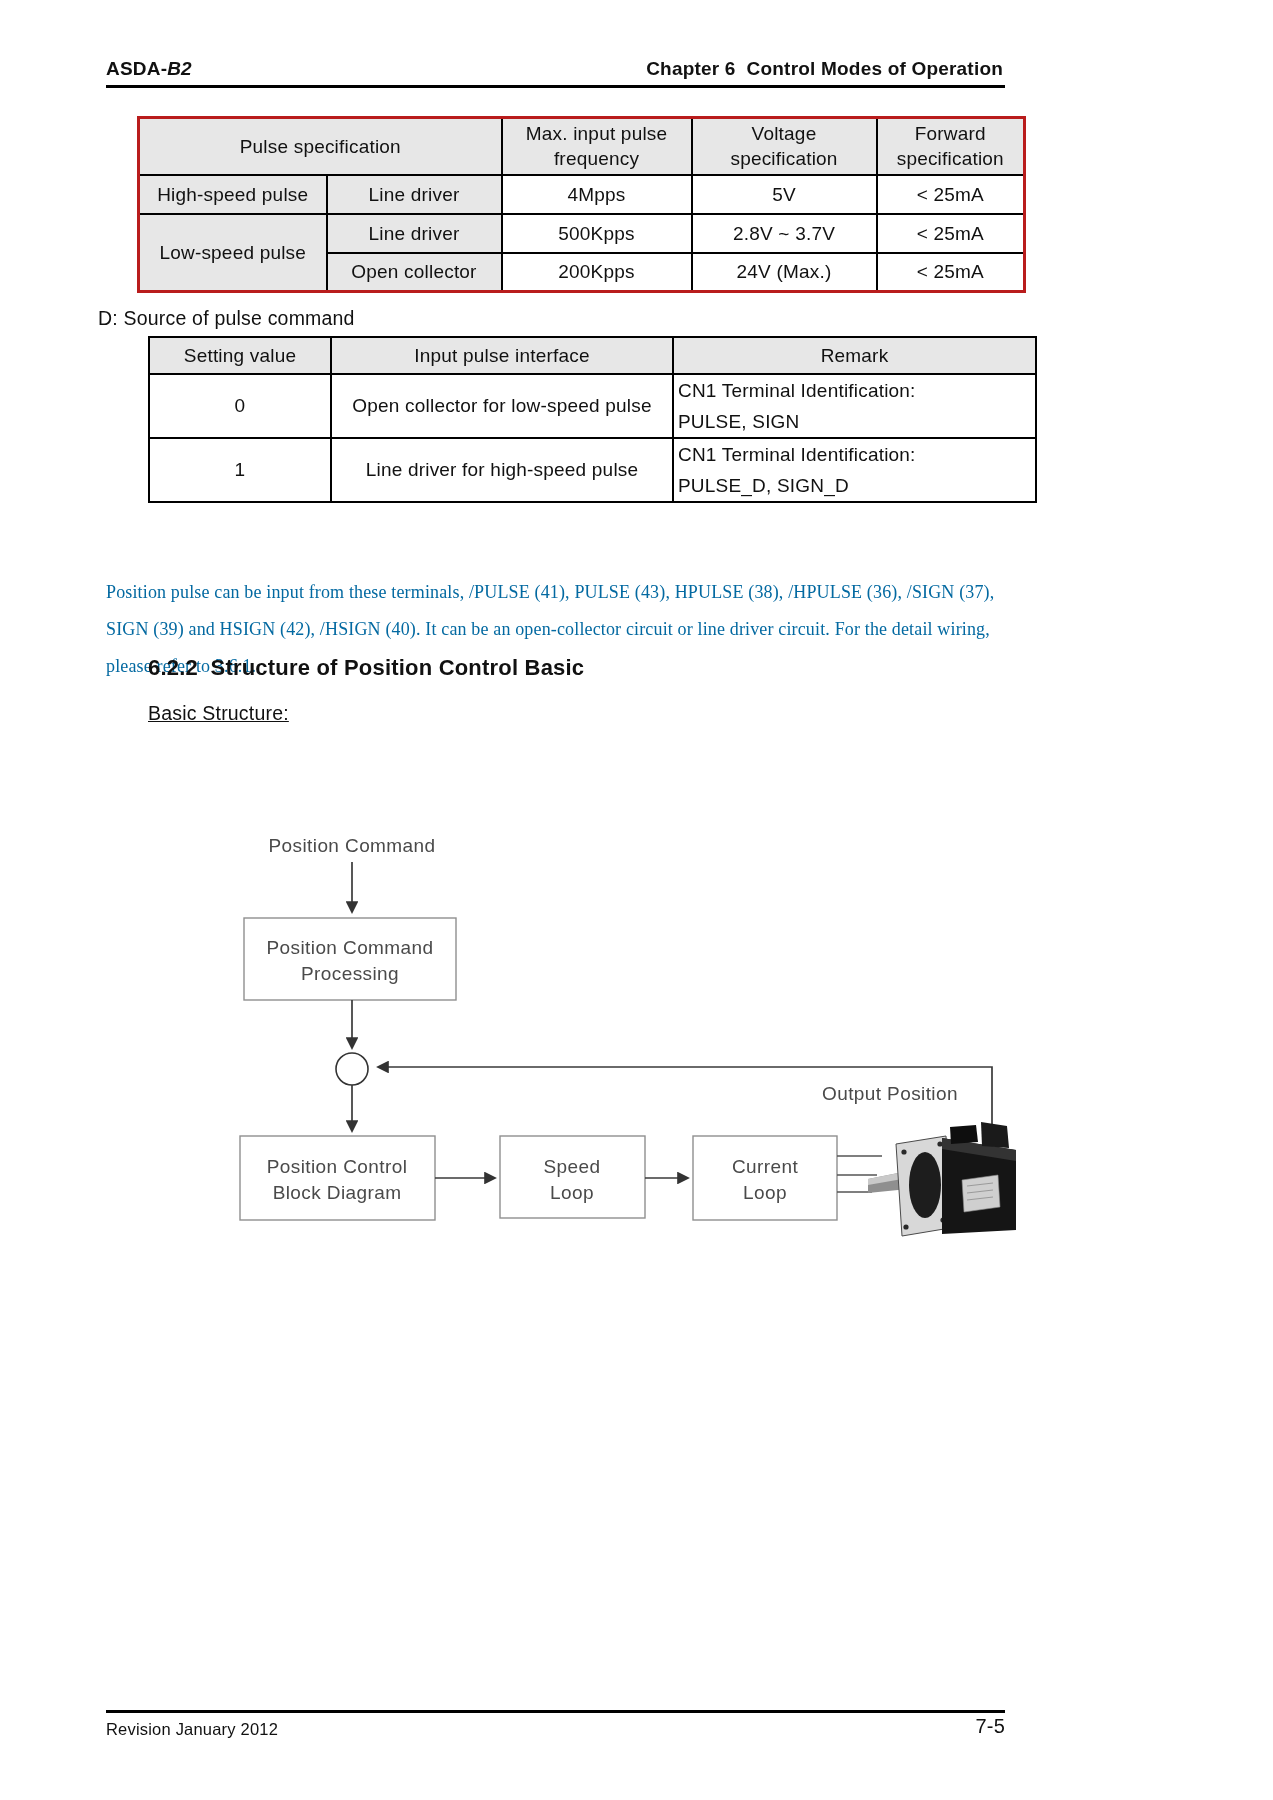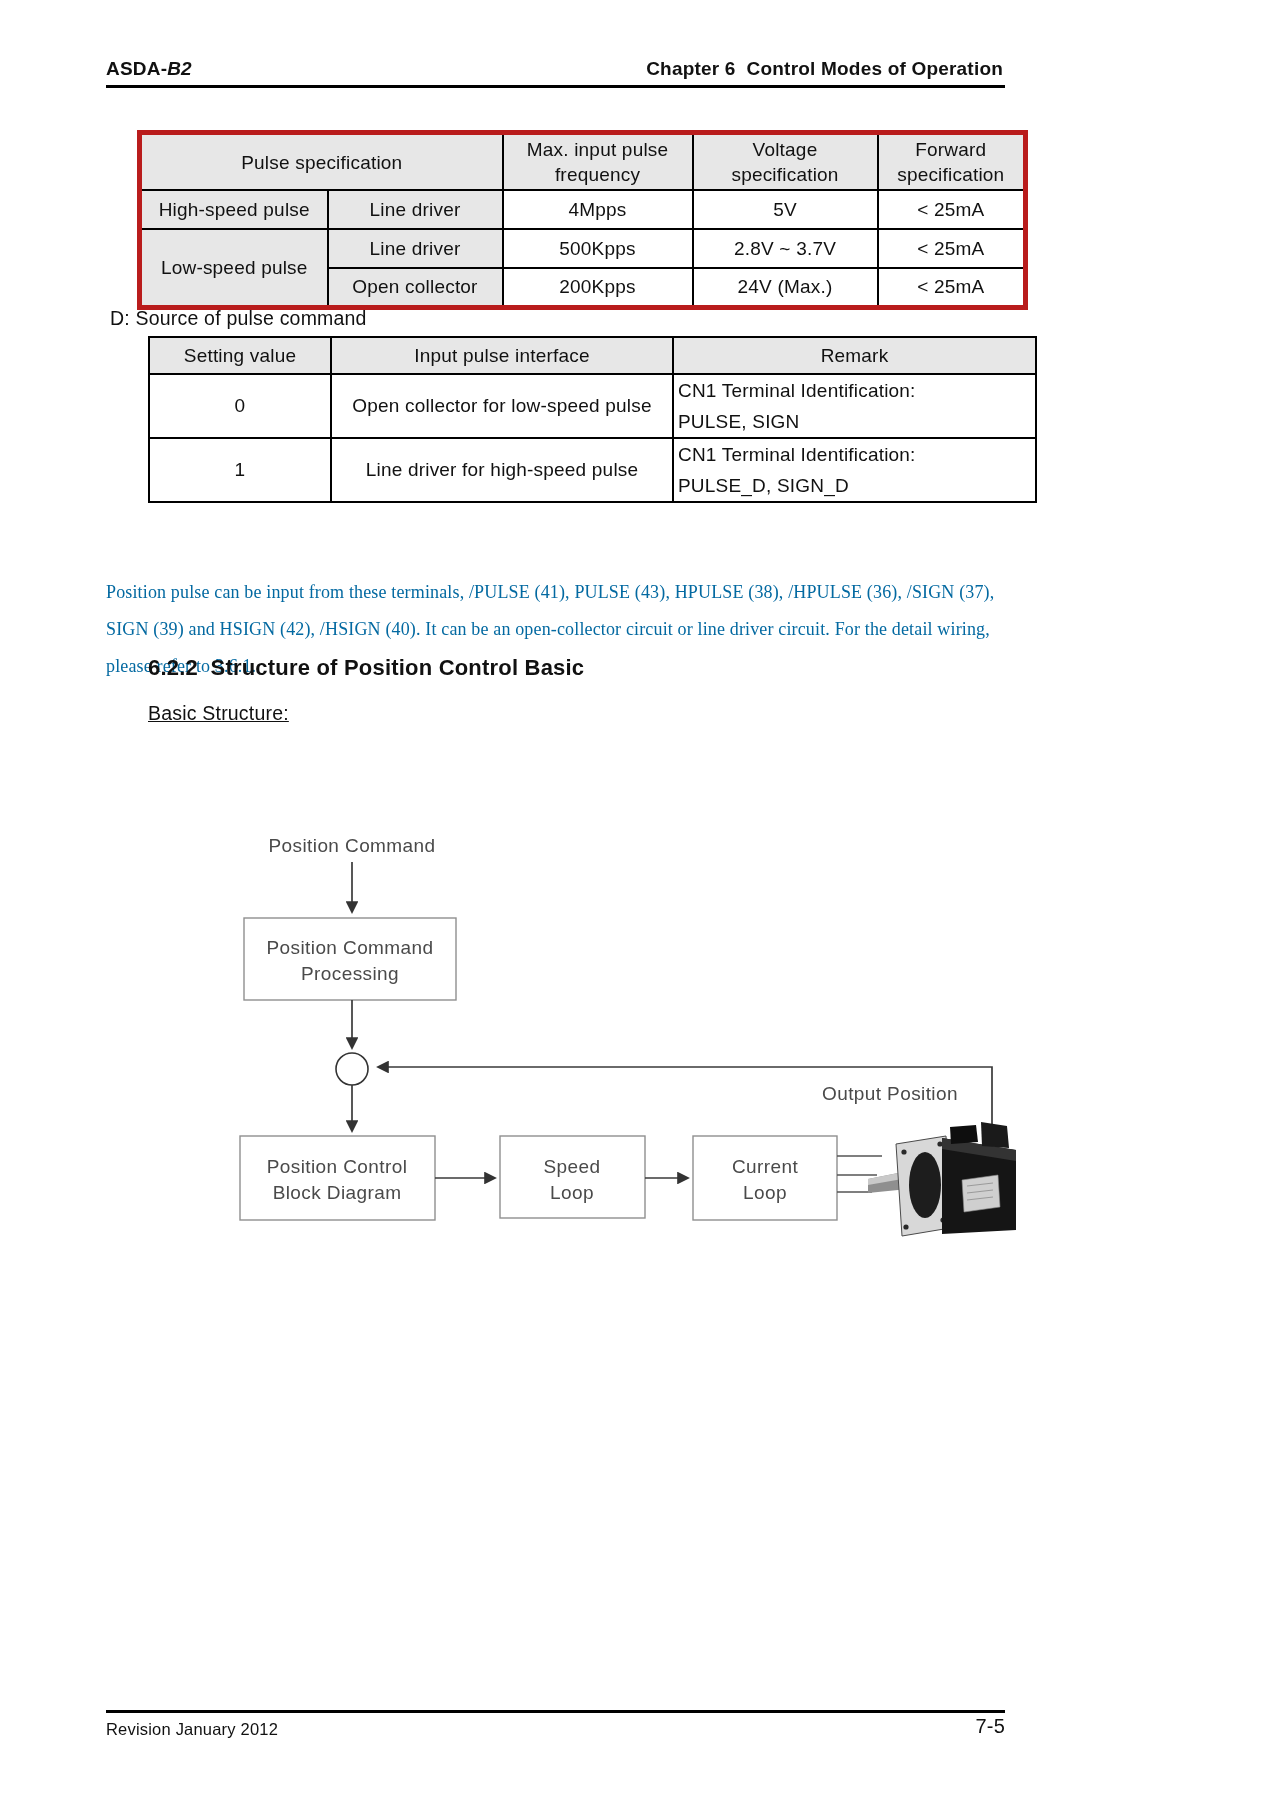--- a/index.html
+++ b/index.html
@@ -10,34 +10,34 @@
     margin:0 auto;
   }
   
   .hdr-left  { position:absolute; left:106px; top:58px; font-size:19px; font-weight:bold; letter-spacing:.2px; }
   .hdr-left .model { font-style:italic; }
   .hdr-right { position:absolute; right:270px; top:58px; font-size:19px; font-weight:bold; white-space:pre; letter-spacing:.2px; }
   .hdr-rule  { position:absolute; left:106px; top:85px; width:899px; height:3px; background:#000; }
 
   
   table.t1 {
-    position:absolute; left:137px; top:130px; width:886px;
+    position:absolute; left:137px; top:116px; width:886px;
     border-collapse:collapse; table-layout:fixed; font-size:19px;
-    border:5px solid #b91c1c;
+    border:3px solid #b91c1c;
   }
   table.t1 th, table.t1 td {
     border:2px solid #000; text-align:center; vertical-align:middle;
     font-weight:normal; padding:2px 4px; line-height:25px; letter-spacing:.2px;
   }
   .shade { background:#e7e7e7; }
   table.t1 tr.hrow   { height:57px; }
   table.t1 tr.drow   { height:39px; }
 
   
-  .d-label { position:absolute; left:110px; top:307px; font-size:19.5px; letter-spacing:.2px; }
+  .d-label { position:absolute; left:98px; top:307px; font-size:19.5px; letter-spacing:.2px; }
 
   
   table.t2 {
     position:absolute; left:148px; top:336px; width:887px;
     border-collapse:collapse; table-layout:fixed; font-size:19px;
     border:2px solid #000;
   }
   table.t2 th, table.t2 td {
     border:2px solid #000; text-align:center; vertical-align:middle;
     font-weight:normal; padding:0 4px; letter-spacing:.2px;margin-left:21px;

